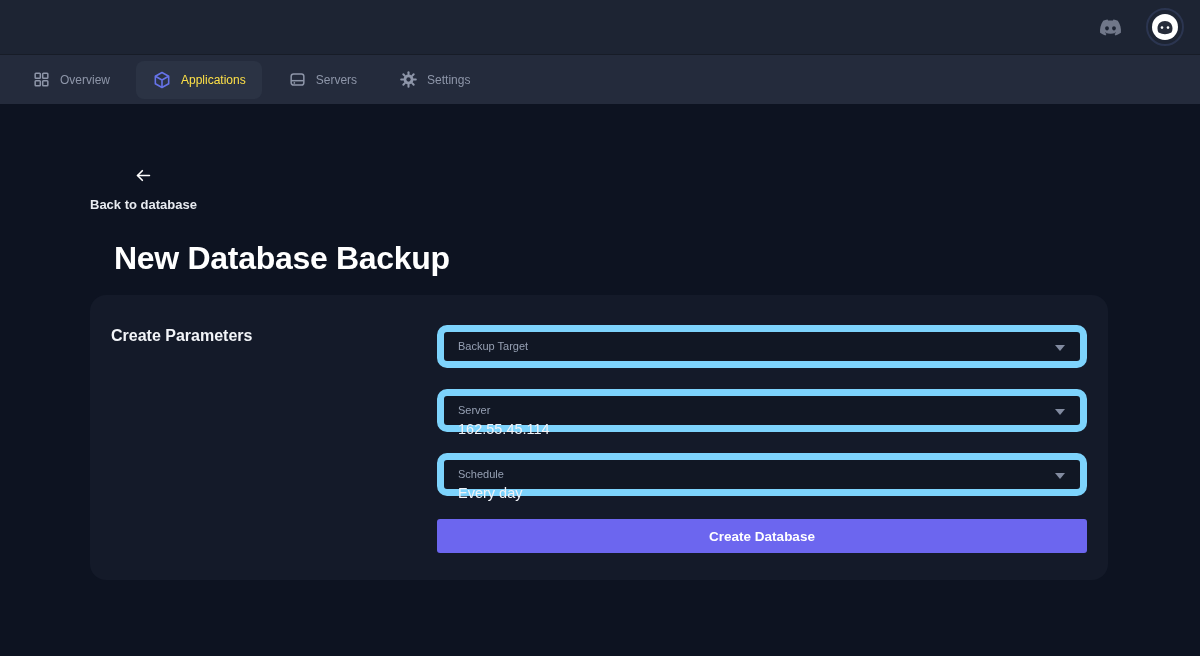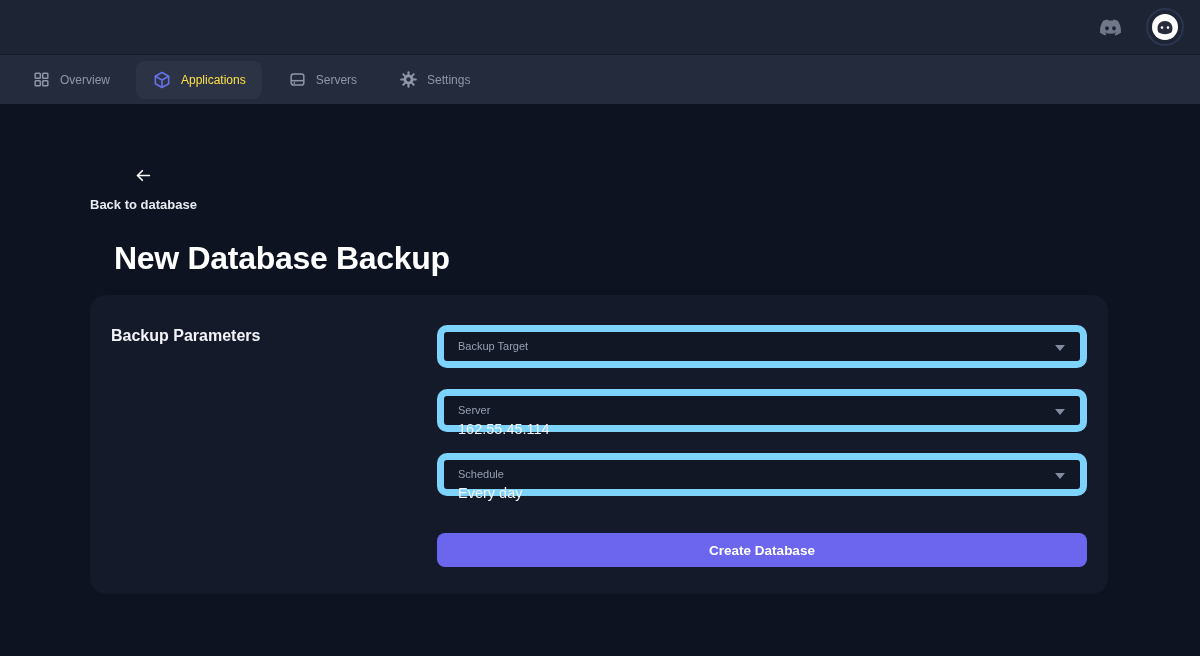--- a/index.html
+++ b/index.html
@@ -71,21 +71,21 @@
   }
   .select-label { font-size:11px; color:#96a0b3; line-height:13px; }
   .select-value { font-size:14.5px; color:#f0f3f8; margin-top:4px; line-height:17px; }
   .select-caret {
     position:absolute; right:15px; top:50%; margin-top:-2px;
     width:0; height:0;
     border-left:5px solid transparent; border-right:5px solid transparent;
     border-top:6px solid #828ba0;
   }
   .submit-btn {
-    margin-top:16px; height:34px; border:none; border-radius:8px;
+    margin-top:2px; height:34px; border:none; border-radius:3px;
     background:#6c66ef; color:#ffffff; font-family:inherit;
     font-size:13.5px; font-weight:bold; cursor:pointer; width:100%;
   }
 </style>
 </head>
 <body>
 
 <header class="topbar">
   <div class="topbar-right">
     <span class="discord-btn">
@@ -154,21 +154,21 @@
       <path d="M19.5 12h-15"></path>
         <path d="M10.5 18l-6-6 6-6"></path>
     </svg>
     <span>Back to database</span>
   </div>
 
   <h1 class="page-title">New Database Backup</h1>
 
   <section class="card">
     <div class="card-left">
-      <div class="section-label">Backup Parameters</div>
+      <div class="section-label">Create Parameters</div>
     </div>
     <div class="card-right">
       <div class="select-field">
         <div class="select-label">Backup Target</div>
         <span class="select-caret"></span>
       </div>
       <div class="select-field">
         <div class="select-label">Server</div>
         <div class="select-value">162.55.45.114</div>
         <span class="select-caret"></span>

